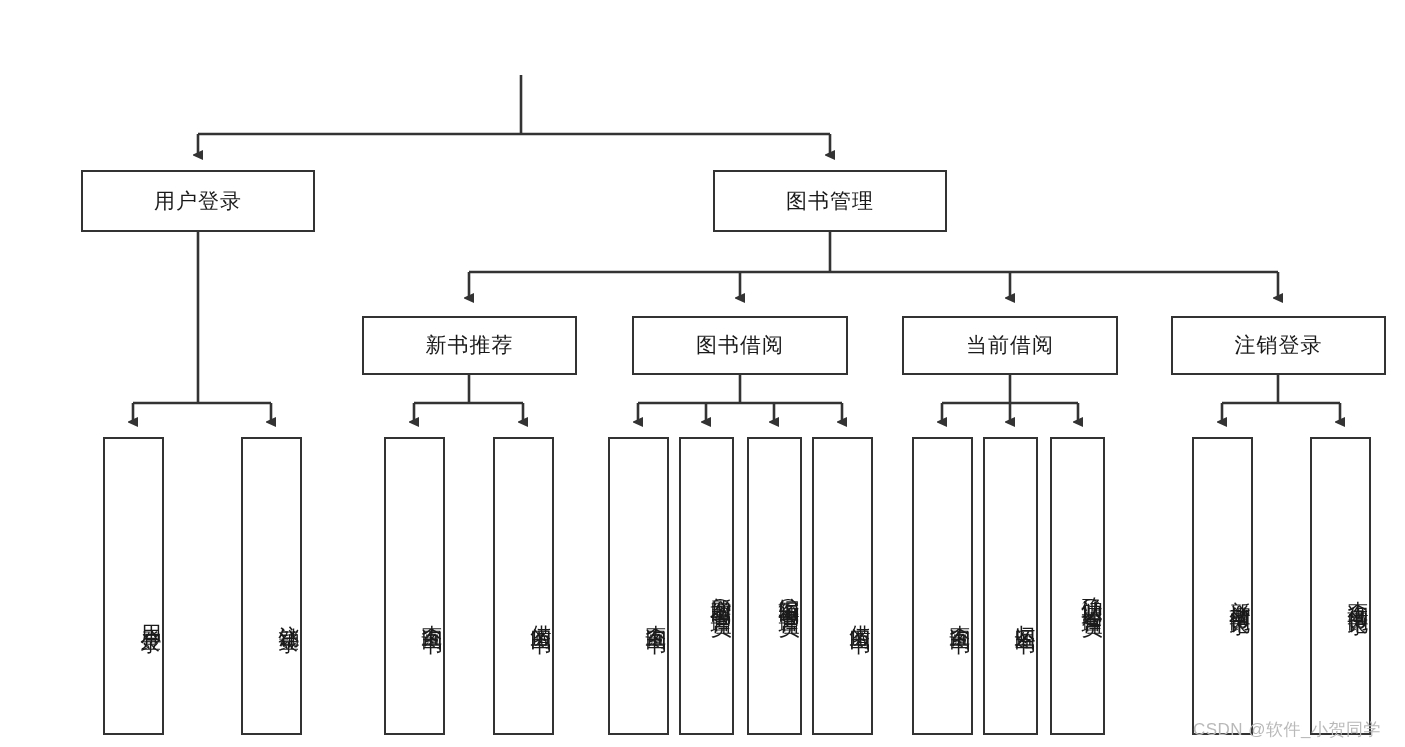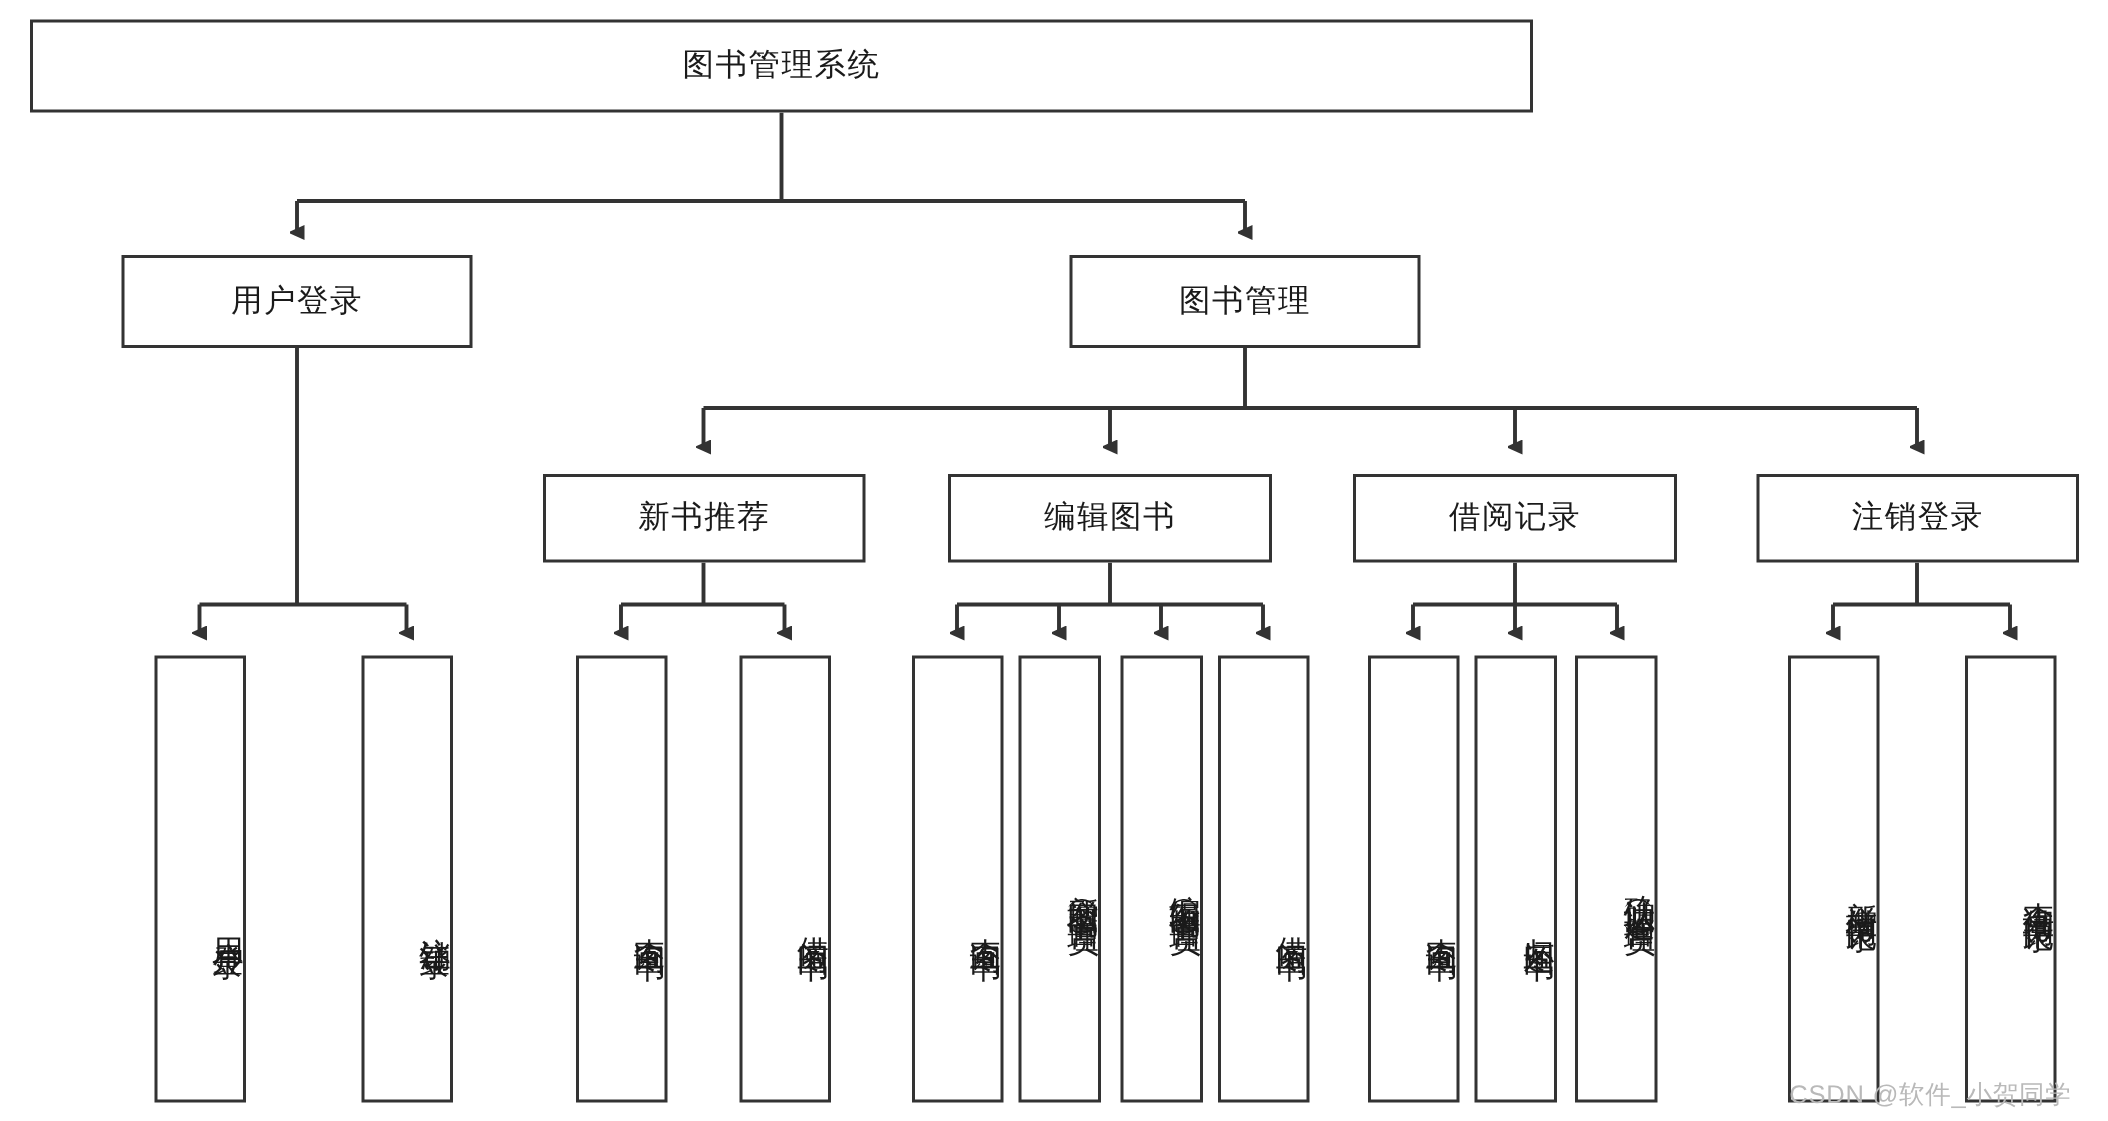--- a/index.html
+++ b/index.html
@@ -114,39 +114,36 @@
       <path d="M 1010 403 L 1010 422" marker-end="url(#arrow)"></path>
       <path d="M 1078 403 L 1078 422" marker-end="url(#arrow)"></path>
 
       <path d="M 1278 375 L 1278 403"></path>
       <path d="M 1222 403 L 1340 403"></path>
       <path d="M 1222 403 L 1222 422" marker-end="url(#arrow)"></path>
       <path d="M 1340 403 L 1340 422" marker-end="url(#arrow)"></path>
     </g>
   </svg>
 
-  <div class="node horiz" style="left:20px; top:13px; width:1002px; height:62px;">
-    <span class="node-label">图书管理系统</span>
-  </div>
 
   <div class="node horiz" style="left:81px; top:170px; width:234px; height:62px;">
     <span class="node-label">用户登录</span>
   </div>
   <div class="node horiz" style="left:362px; top:316px; width:215px; height:59px;">
     <span class="node-label">新书推荐</span>
   </div>
 
   <div class="node horiz" style="left:713px; top:170px; width:234px; height:62px;">
     <span class="node-label">图书管理</span>
   </div>
   <div class="node horiz" style="left:632px; top:316px; width:216px; height:59px;">
-    <span class="node-label">编辑图书</span>
+    <span class="node-label">图书借阅</span>
   </div>
   <div class="node horiz" style="left:902px; top:316px; width:216px; height:59px;">
-    <span class="node-label">借阅记录</span>
+    <span class="node-label">当前借阅</span>
   </div>
   <div class="node horiz" style="left:1171px; top:316px; width:215px; height:59px;">
     <span class="node-label">注销登录</span>
   </div>
 
   <div class="node vert" style="left:103px; top:437px; width:61px; height:298px;">
     <span class="node-label">用户登录</span>
   </div>
   <div class="node vert" style="left:241px; top:437px; width:61px; height:298px;">
     <span class="node-label">注销登录</span>

